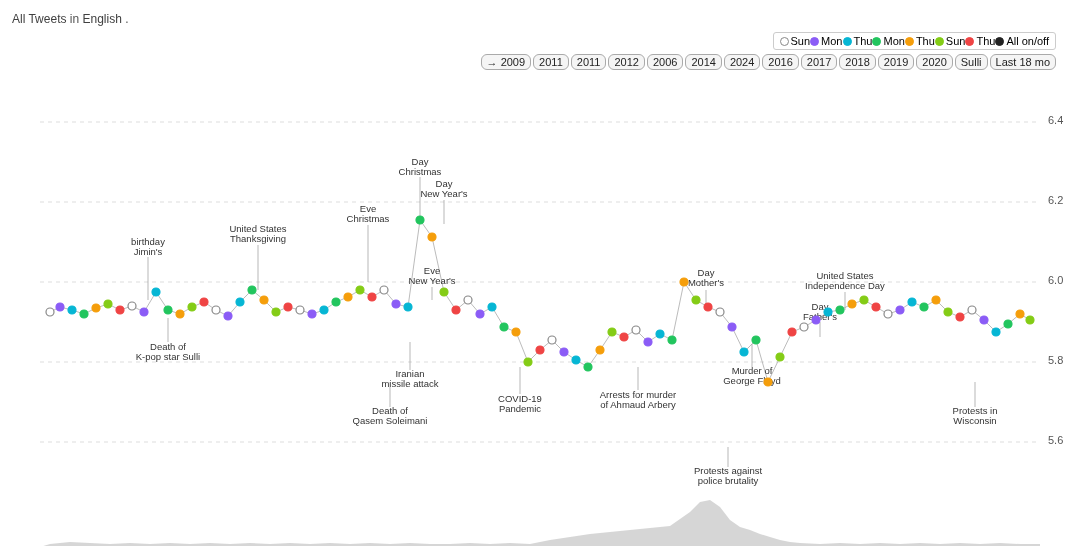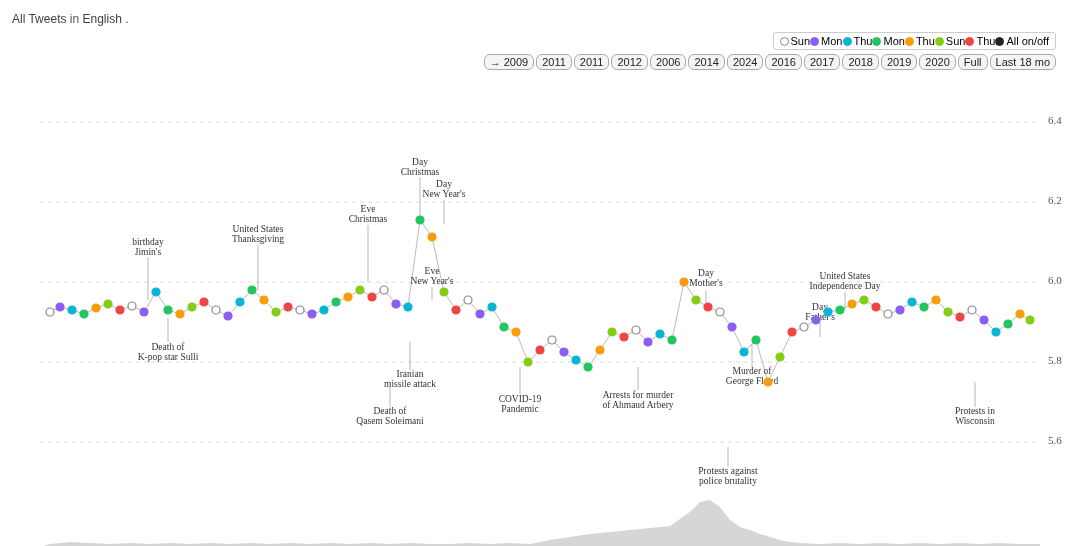--- a/index.html
+++ b/index.html
@@ -73,21 +73,20 @@
       padding: 1px 5px;
       font-size: 11px;
       cursor: pointer;
       border-radius: 6px;
       color: #222;
     }
     #chart-wrapper {
       position: relative;
       width: 1072px;
       height: 420px;
-      font-family: Liberation Serif, serif;
     }
     #chart-svg {
       position: absolute;
       top: 0; left: 0;
       width: 1072px;
       height: 420px;
     }
     #mini-wrapper {
       position: relative;
       width: 1072px;
@@ -165,21 +164,21 @@
     <button class="jump-btn">2011</button>
     <button class="jump-btn">2012</button>
     <button class="jump-btn">2006</button>
     <button class="jump-btn">2014</button>
     <button class="jump-btn">2024</button>
     <button class="jump-btn">2016</button>
     <button class="jump-btn">2017</button>
     <button class="jump-btn">2018</button>
     <button class="jump-btn">2019</button>
     <button class="jump-btn">2020</button>
-    <button class="jump-btn">Full</button>
+    <button class="jump-btn">Sulli</button>
     <button class="jump-btn">Last 18 mo</button>
   </div>
 
 <div id="chart-wrapper">
   <svg id="chart-svg" viewBox="0 0 1072 420">
 
     <text class="y-label" x="1048" y="52">6.4</text>
     <text class="y-label" x="1048" y="132">6.2</text>
     <text class="y-label" x="1048" y="212">6.0</text>
     <text class="y-label" x="1048" y="292">5.8</text>

